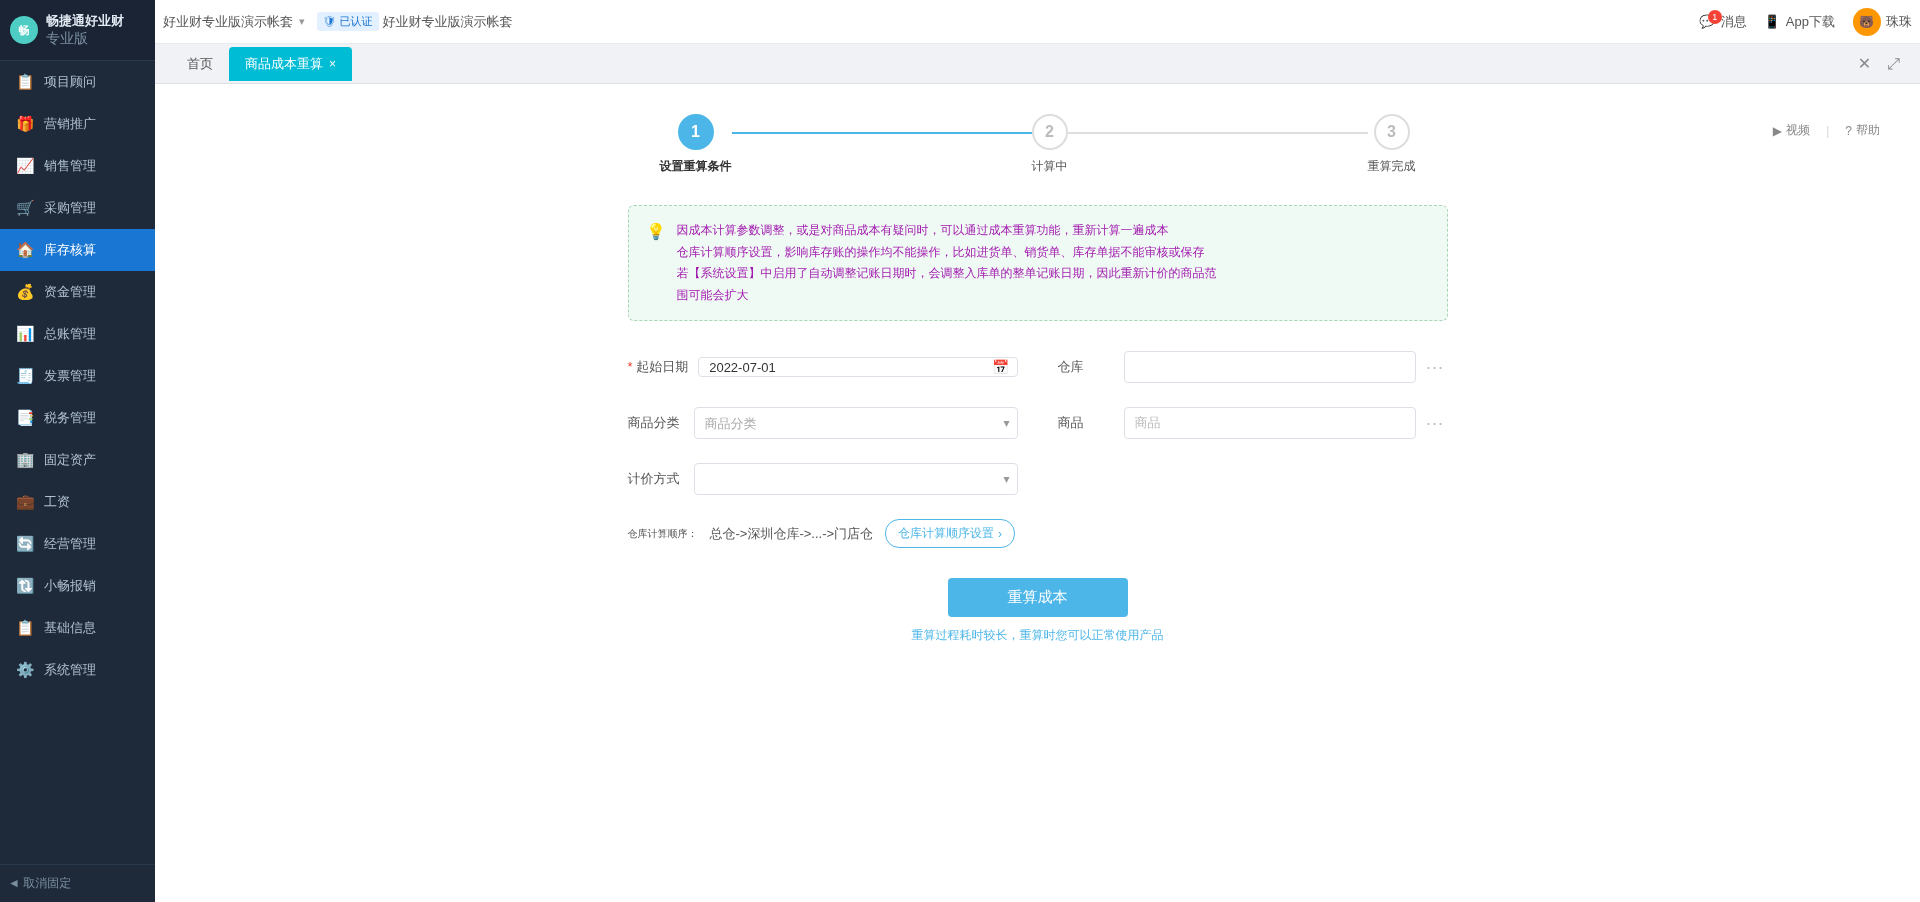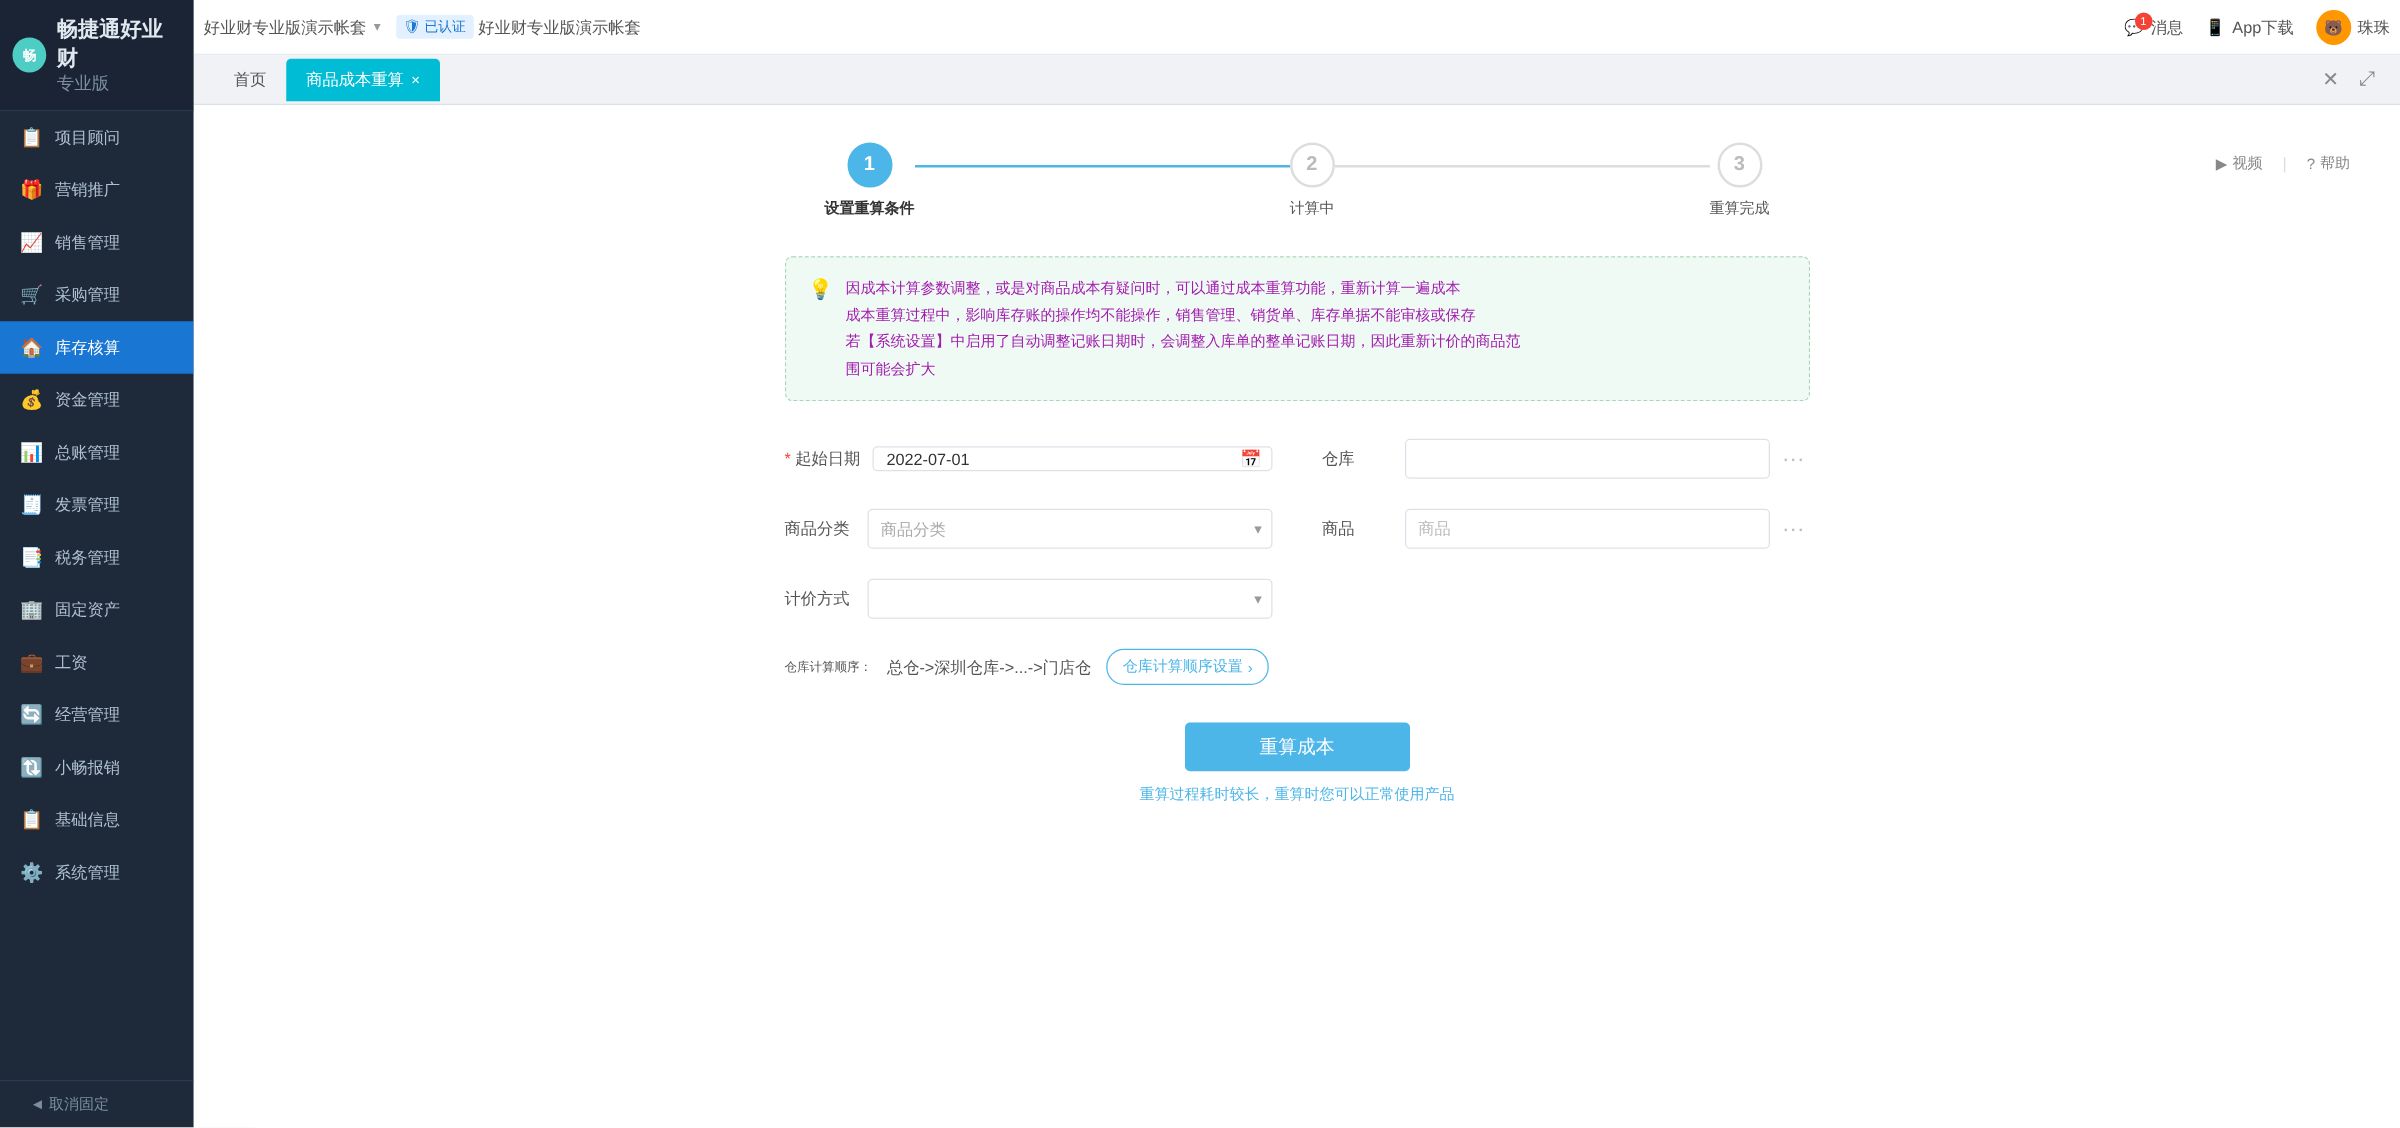--- a/index.html
+++ b/index.html
@@ -24,35 +24,35 @@
       gap: 8px;
       border-bottom: 1px solid #2a3a4e;
     }
     .sidebar-logo-icon {
       width: 28px; height: 28px;
       background: #4ecdc4;
       border-radius: 50%;
       display: flex; align-items: center; justify-content: center;
       color: white; font-size: 11px; font-weight: bold;
     }
-    .sidebar-title { font-size: 17px; color: #e0e8f0; font-weight: bold; }
+    .sidebar-title { font-size: 13px; color: #e0e8f0; font-weight: bold; }
     .sidebar-subtitle { font-size: 14px; color: #7a8ea0; }
     .sidebar-nav { flex: 1; }
     .sidebar-item {
       display: flex; align-items: center; gap: 10px;
       padding: 12px 16px;
       cursor: pointer;
       color: #b0c0d0;
       font-size: 13px;
       transition: background 0.15s;
     }
     .sidebar-item.active { background: #1976d2; color: white; }
     .sidebar-item-icon { font-size: 15px; width: 18px; text-align: center; }
     .sidebar-footer {
-      padding: 10px 24px;
+      padding: 10px 8px;
       color: #7a8ea0;
       font-size: 12px;
       display: flex; align-items: center; gap: 6px;
       cursor: pointer;
       border-top: 1px solid #2a3a4e;
     }
 
     
     .main-content {
       flex: 1;
@@ -426,21 +426,21 @@
           <span>?</span>
           <span>帮助</span>
         </span>
       </div>
     </div>
 
     <div class="info-box">
       <span class="info-icon">💡</span>
       <div class="info-text">
         <div>因成本计算参数调整，或是对商品成本有疑问时，可以通过成本重算功能，重新计算一遍成本</div>
-        <div>成本重算过程中，影响库存账的操作均不能操作，销售管理、销货单、库存单据不能审核或保存</div>
+        <div>仓库计算顺序设置，影响库存账的操作均不能操作，比如进货单、销货单、库存单据不能审核或保存</div>
         <div>若【系统设置】中启用了自动调整记账日期时，会调整入库单的整单记账日期，因此重新计价的商品范</div>
         <div>围可能会扩大</div>
       </div>
     </div>
 
     <div class="form-area">
 
       <div class="form-row">
         <div class="form-field">
           <label class="form-label required">起始日期</label>

